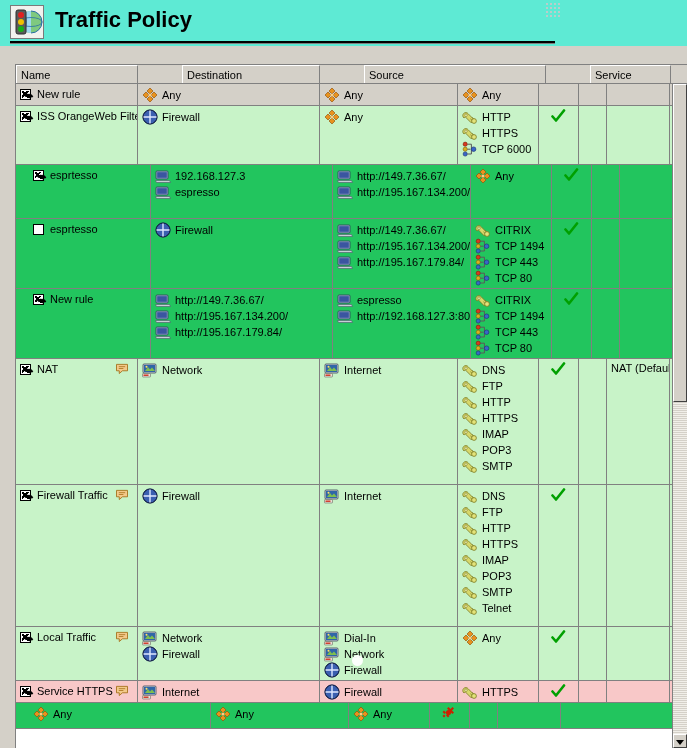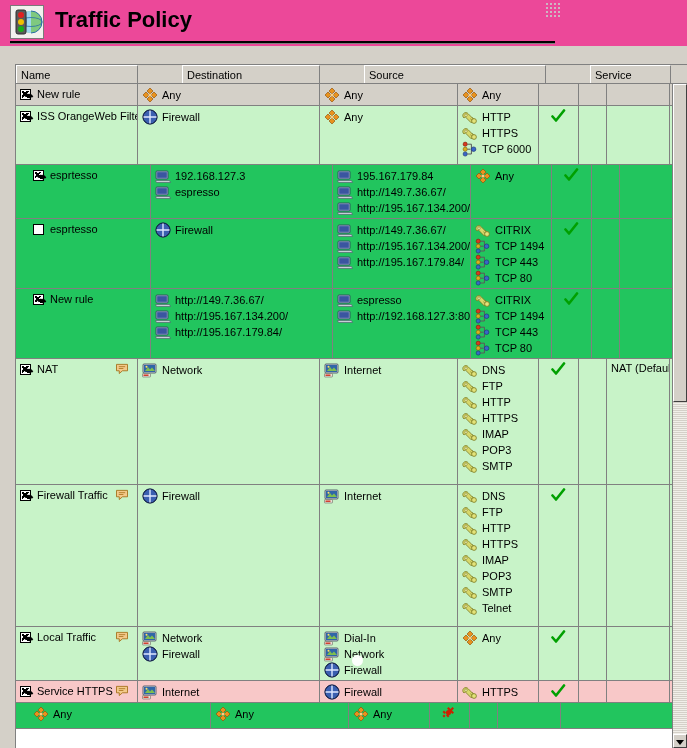--- a/index.html
+++ b/index.html
@@ -7,21 +7,21 @@
     width:687px;height:748px;overflow:hidden;
     background:#ffffff;
     font-family:"Liberation Sans","DejaVu Sans",sans-serif;
     font-size:11px;color:#000;
     -webkit-font-smoothing:none;
   }
 
   
   .titlebar{
     position:absolute;left:0;top:0;width:687px;height:52px;
-    background:#ec4899;
+    background:#5eead4;
   }
   .app-icon{
     position:absolute;left:10px;top:5px;width:34px;height:34px;
     border:1px solid #7a7a7a;background:#f2f2ee;box-sizing:border-box;
     overflow:hidden;
   }
   .app-icon svg{display:block;}
   .app-title{
     position:absolute;left:55px;top:7px;
     font-size:22px;font-weight:bold;letter-spacing:0px;
@@ -327,26 +327,20 @@
                 <span class="lbl">192.168.127.3</span>
               </div>
               <div class="item">
                 <svg class="ico" viewBox="0 0 16 16">
                   <use href="#i-host"></use>
                 </svg>
                 <span class="lbl">espresso</span>
               </div>
             </div>
             <div class="cell c-dst">
-              <div class="item">
-                <svg class="ico" viewBox="0 0 16 16">
-                  <use href="#i-host"></use>
-                </svg>
-                <span class="lbl">195.167.179.84</span>
-              </div>
               <div class="item">
                 <svg class="ico" viewBox="0 0 16 16">
                   <use href="#i-host"></use>
                 </svg>
                 <span class="lbl">http://149.7.36.67/</span>
               </div>
               <div class="item">
                 <svg class="ico" viewBox="0 0 16 16">
                   <use href="#i-host"></use>
                 </svg>

